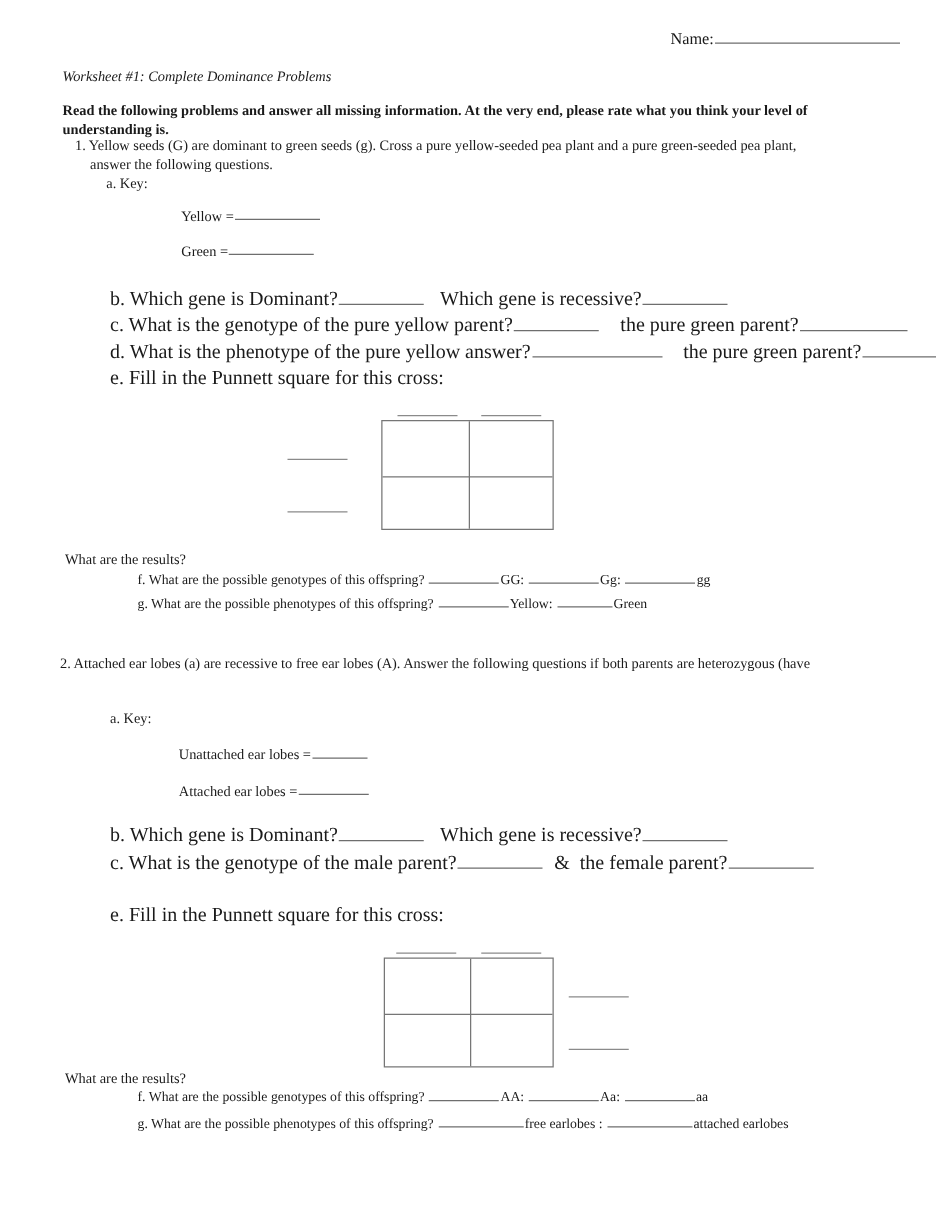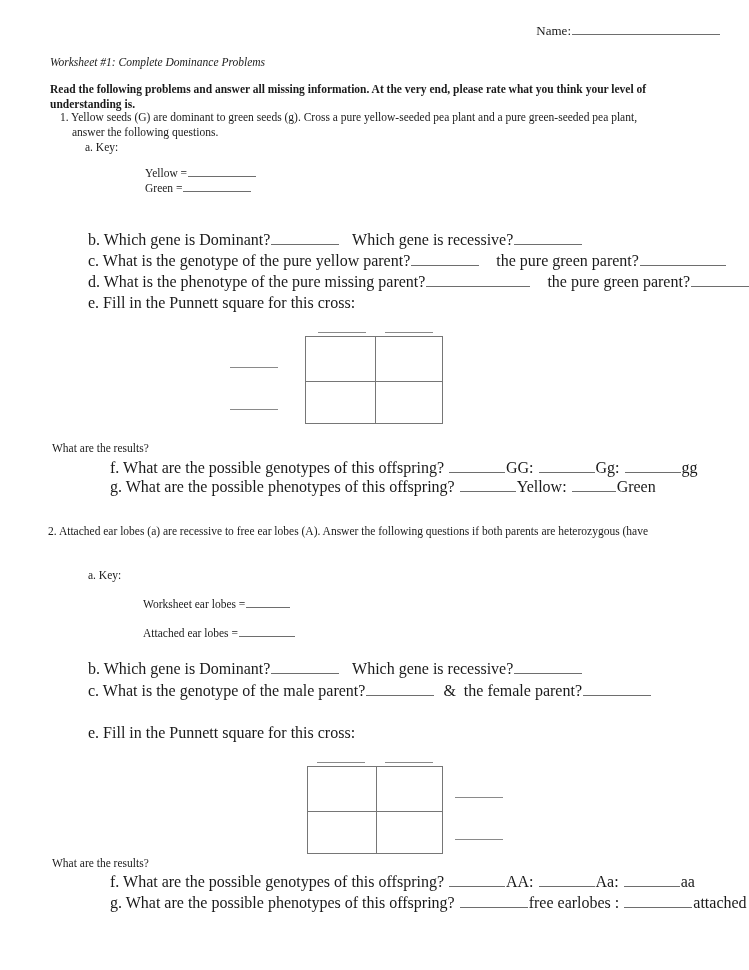--- a/index.html
+++ b/index.html
@@ -95,21 +95,21 @@
     white-space: nowrap;
   }
 
   .results-head {
     position: absolute;
     font-size: 11.5px;
     white-space: nowrap;
   }
   .results-q {
     position: absolute;
-    font-size: 16px;
+    font-size: 11px;
     white-space: nowrap;
   }
 
   
   .punnett {
     position: absolute;
   }
   .punnett-grid {
     position: absolute;
     border: 1px solid #767676;
@@ -152,36 +152,36 @@
     <span>1.</span>
     <span>Yellow seeds (G) are dominant to green seeds (g).  Cross a pure yellow-seeded pea plant and a pure green-seeded pea plant,</span>
     <span class="cont">answer the following questions.</span>
   </div>
 
   <div class="sub-a" style="top:140px; left:85px;">a. Key:</div>
 
   <div class="key-line" style="top:166px; left:145px;">
     <span>Yellow =</span><span class="blank b-lg"></span>
   </div>
-  <div class="key-line" style="top:181px; left:145px;font-family:Liberation Serif, serif;">
+  <div class="key-line" style="top:194px; left:145px;font-family:Liberation Serif, serif;">
     <span>Green =</span><span class="blank b-lg"></span>
   </div>
 
   <div class="sub-q" style="top:229px; left:88px;">
     <span>b. Which gene is Dominant?</span><span class="blank b-lg"></span>
     <span class="sp">  </span><span>Which gene is recessive?</span><span class="blank b-lg"></span>
   </div>
 
   <div class="sub-q" style="top:250px; left:88px;">
     <span>c. What is the genotype of the pure  yellow parent?</span><span class="blank b-lg"></span>
     <span class="sp">   </span><span>the pure green parent?</span><span class="blank b-xl"></span>
   </div>
 
   <div class="sub-q" style="top:271px; left:88px;">
-    <span>d. What is the phenotype of the pure missing parent?</span><span class="blank b-xxl"></span>
+    <span>d. What is the phenotype of the pure yellow answer?</span><span class="blank b-xxl"></span>
     <span class="sp">   </span><span>the pure green parent?</span><span class="blank b-xxl"></span>
   </div>
 
   <div class="sub-q" style="top:292px; left:88px;">e. Fill in the Punnett square for this cross:</div>
 
   <div class="punnett" style="top:315px; left:225px; width:260px; height:115px;">
     <div class="pn-label" style="left:93px;  top:17px; width:48px;"></div>
     <div class="pn-label" style="left:160px; top:17px; width:48px;"></div>
 
     <div class="pn-label" style="left:5px;  top:52px; width:48px;"></div>
@@ -209,21 +209,21 @@
   </div>
 
   <div class="prob-stem" style="top:524px; left:48px;">
     <span>2.</span>
     <span>Attached ear lobes (a) are recessive to free ear lobes (A). Answer the following questions if both parents are heterozygous (have</span>
   </div>
 
   <div class="sub-a" style="top:568px; left:88px;">a. Key:</div>
 
   <div class="key-line" style="top:597px; left:143px;">
-    <span>Worksheet ear lobes =</span><span class="blank b-sm"></span>
+    <span>Unattached ear lobes =</span><span class="blank b-sm"></span>
   </div>
   <div class="key-line" style="top:626px; left:143px;">
     <span>Attached ear lobes =</span><span class="blank b-md"></span>
   </div>
 
   <div class="sub-q" style="top:658px; left:88px;">
     <span>b. Which gene is Dominant?</span><span class="blank b-lg"></span>
     <span class="sp">  </span><span>Which gene is recessive?</span><span class="blank b-lg"></span>
   </div>
 

